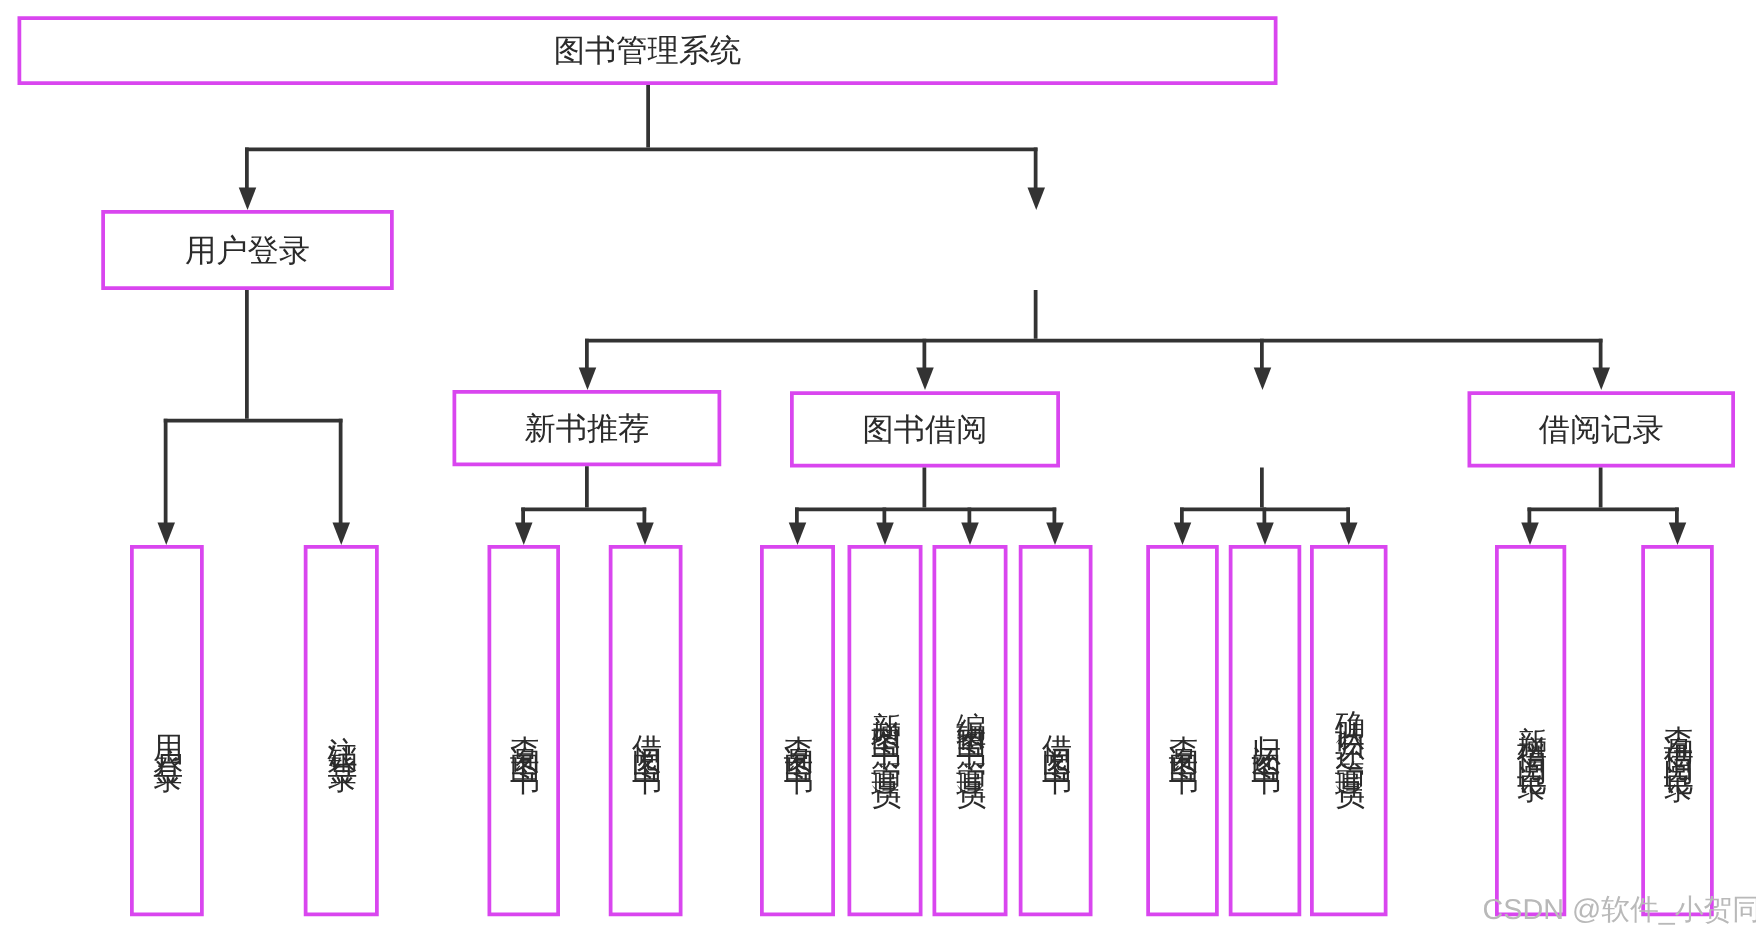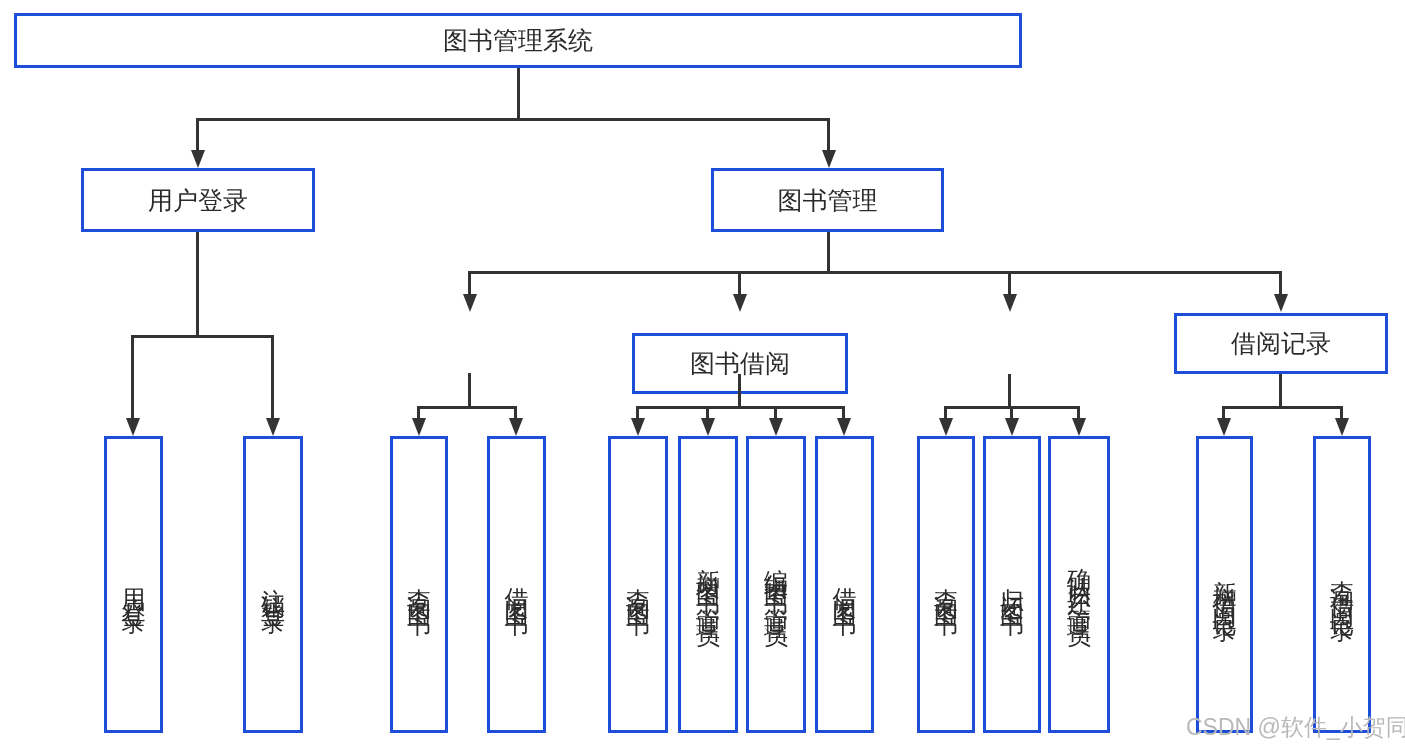--- a/index.html
+++ b/index.html
@@ -1,18 +1,18 @@
 <!DOCTYPE html>
 <html><head>
 <meta charset="utf-8">
 <style>
   html,body{margin:0;padding:0;background:#fff;}
   #stage{position:relative;width:1405px;height:747px;background:#ffffff;overflow:hidden;
          font-family:"Liberation Sans",sans-serif;}
-  .box{position:absolute;box-sizing:border-box;border:3px solid #1d4ed8;background:#ffffff;
+  .box{position:absolute;box-sizing:border-box;border:3px solid #d946ef;background:#ffffff;
        display:flex;align-items:center;justify-content:center;color:#2b2b2b;font-size:25px;}
   .vbox{writing-mode:vertical-rl;text-orientation:mixed;letter-spacing:8px;font-size:24px;}
   .vl{position:absolute;width:3px;background:#333333;}
   .hl{position:absolute;height:3px;background:#333333;}
   .ar{position:absolute;width:0;height:0;border-left:7px solid transparent;
       border-right:7px solid transparent;border-top:18px solid #333333;}
   .watermark{position:absolute;left:1186px;top:712px;color:#b9b9b9;font-size:23px;white-space:nowrap;}
 </style>
 </head>
 <body>
@@ -26,43 +26,43 @@
   <div class="vl" style="left:517px;top:68px;height:50px;"></div>
   <div class="hl" style="left:196px;top:118px;width:634px;"></div>
   <div class="vl" style="left:196px;top:118px;height:34px;"></div>
   <div class="ar" style="left:191px;top:150px;"></div>
   <div class="vl" style="left:827px;top:118px;height:34px;"></div>
   <div class="ar" style="left:822px;top:150px;"></div>
 
   <div class="box" style="left:81px;top:168px;width:234px;height:64px;">
     <span>用户登录</span>
   </div>
-  <div class="box" style="left:711px;top:168px;width:233px;height:64px;">
-    <span>图书管理</span>
-  </div>
 
   <div class="vl" style="left:196px;top:232px;height:103px;"></div>
   <div class="hl" style="left:131px;top:335px;width:143px;"></div>
   <div class="vl" style="left:131px;top:335px;height:85px;"></div>
   <div class="ar" style="left:126px;top:418px;"></div>
   <div class="vl" style="left:271px;top:335px;height:85px;"></div>
   <div class="ar" style="left:266px;top:418px;"></div>
 
   <div class="vl" style="left:827px;top:232px;height:39px;"></div>
   <div class="hl" style="left:468px;top:271px;width:814px;"></div>
   <div class="vl" style="left:468px;top:271px;height:25px;"></div>
   <div class="ar" style="left:463px;top:294px;"></div>
   <div class="vl" style="left:738px;top:271px;height:25px;"></div>
   <div class="ar" style="left:733px;top:294px;"></div>
   <div class="vl" style="left:1008px;top:271px;height:25px;"></div>
   <div class="ar" style="left:1003px;top:294px;"></div>
   <div class="vl" style="left:1279px;top:271px;height:25px;"></div>
   <div class="ar" style="left:1274px;top:294px;"></div>
 
-  <div class="box" style="left:632px;top:313px;width:216px;height:61px;margin-top:20px;">
+  <div class="box" style="left:362px;top:312px;width:215px;height:61px;">
+    <span>新书推荐</span>
+  </div>
+  <div class="box" style="left:632px;top:313px;width:216px;height:61px;">
     <span>图书借阅</span>
   </div>
   <div class="box" style="left:1174px;top:313px;width:214px;height:61px;">
     <span>借阅记录</span>
   </div>
 
   <div class="vl" style="left:468px;top:373px;height:33px;"></div>
   <div class="hl" style="left:417px;top:406px;width:100px;"></div>
   <div class="vl" style="left:417px;top:406px;height:14px;"></div>
   <div class="ar" style="left:412px;top:418px;"></div>

